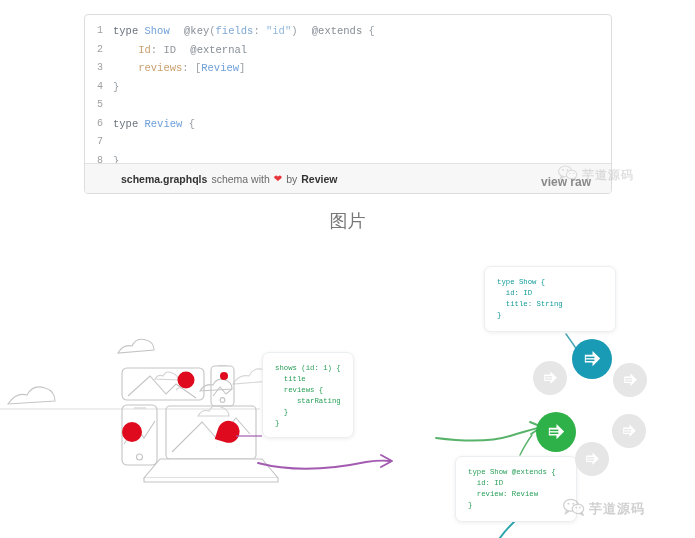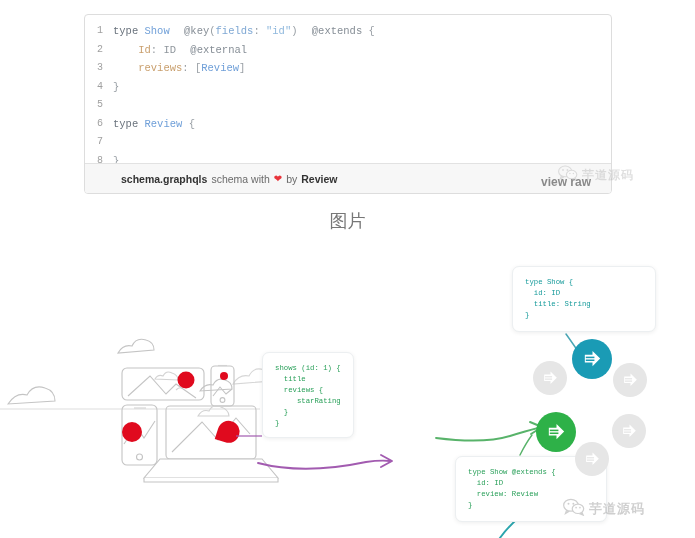--- a/index.html
+++ b/index.html
@@ -158,22 +158,22 @@
     border-radius: 7px;
     box-shadow: 0 1px 4px rgba(0,0,0,0.07);
     font-family: "Liberation Mono", "DejaVu Sans Mono", monospace;
     font-size: 7.3px;
     line-height: 11px;
     white-space: pre;
     padding: 10px 12px;
     box-sizing: border-box;
   }
   #card-query   { left: 262px; top: 104px; width: 92px; height: 86px; color: #2aa05a; }
-  #card-show    { left: 512px; top: 18px;  width: 144px; height: 66px; color: #179b9b; }
-  #card-extends { left: 455px; top: 208px; width: 152px; height: 66px; color: #2aa05a; }
+  #card-show    { left: 484px; top: 18px;  width: 132px; height: 66px; color: #179b9b; }
+  #card-extends { left: 455px; top: 208px; width: 122px; height: 66px; color: #2aa05a; }
 
   .node {
     position: absolute;
     border-radius: 50%;
     display: flex;
     align-items: center;
     justify-content: center;
   }
   .node svg { display: block; }
 </style>

